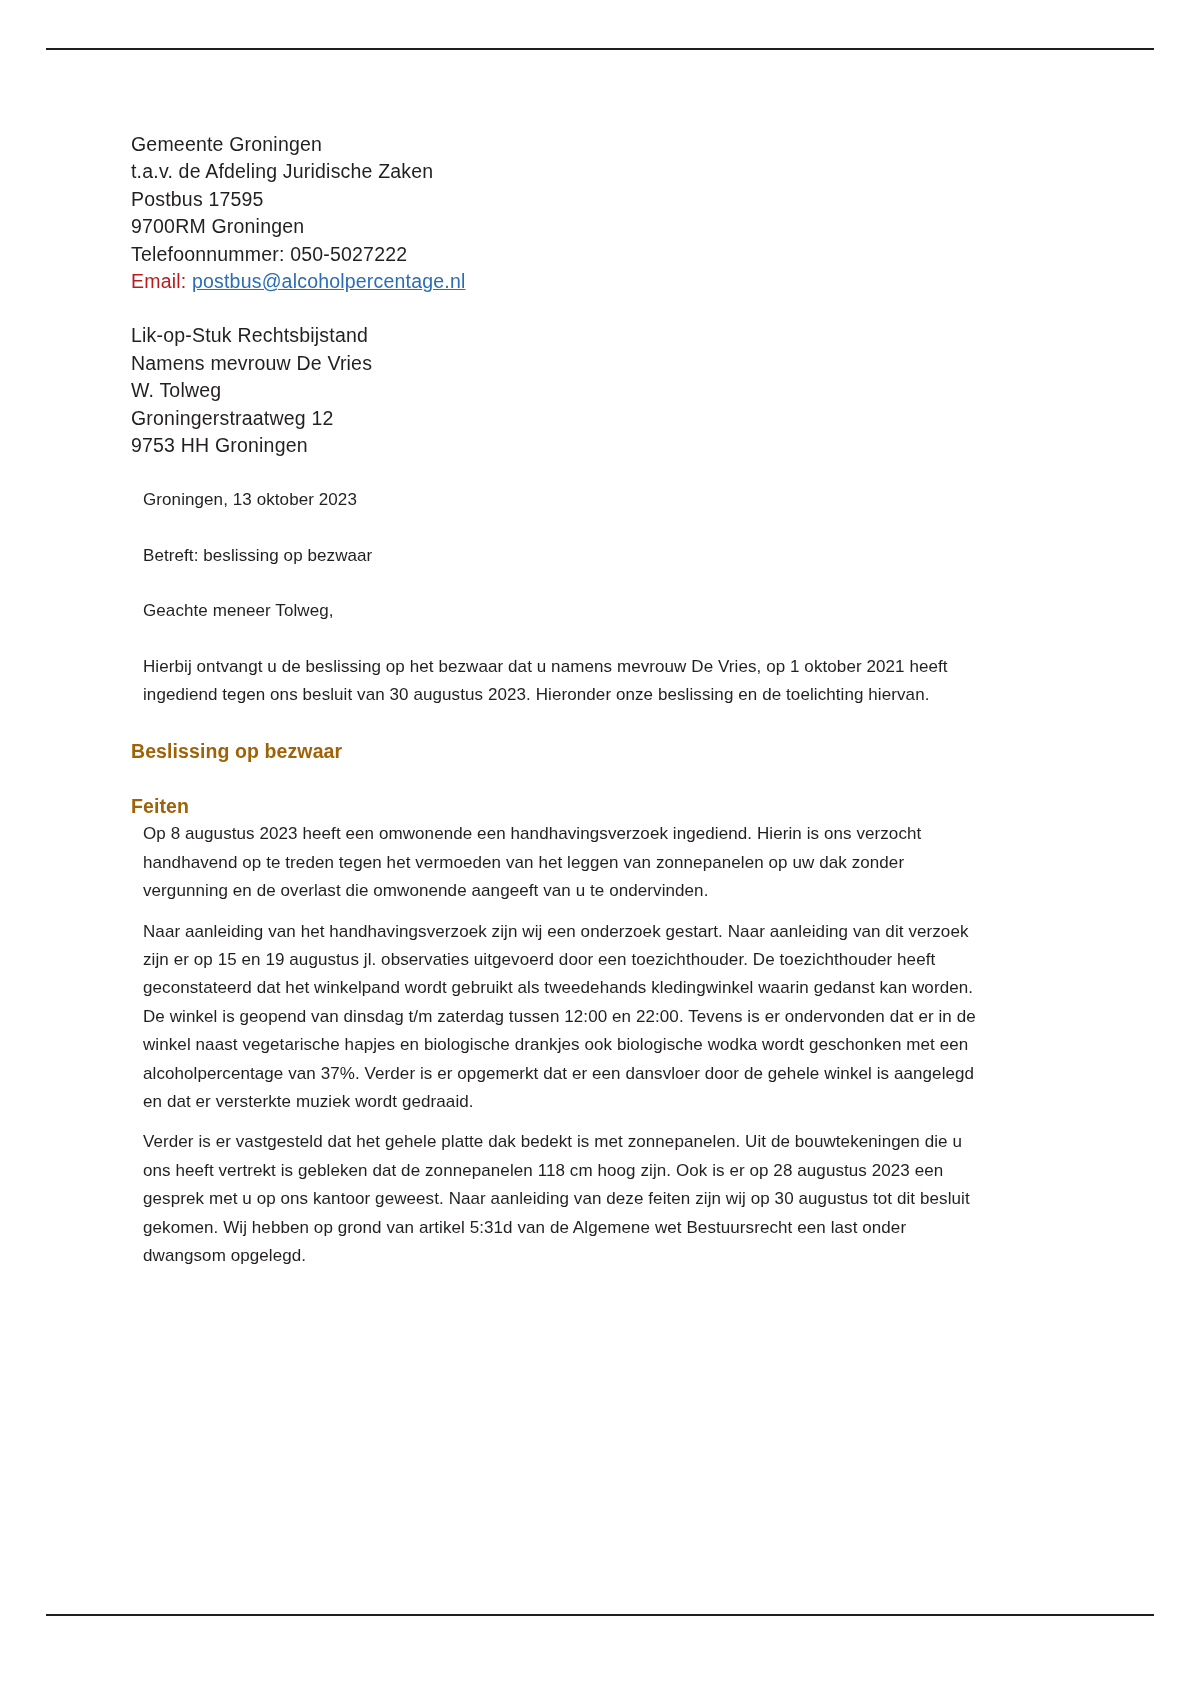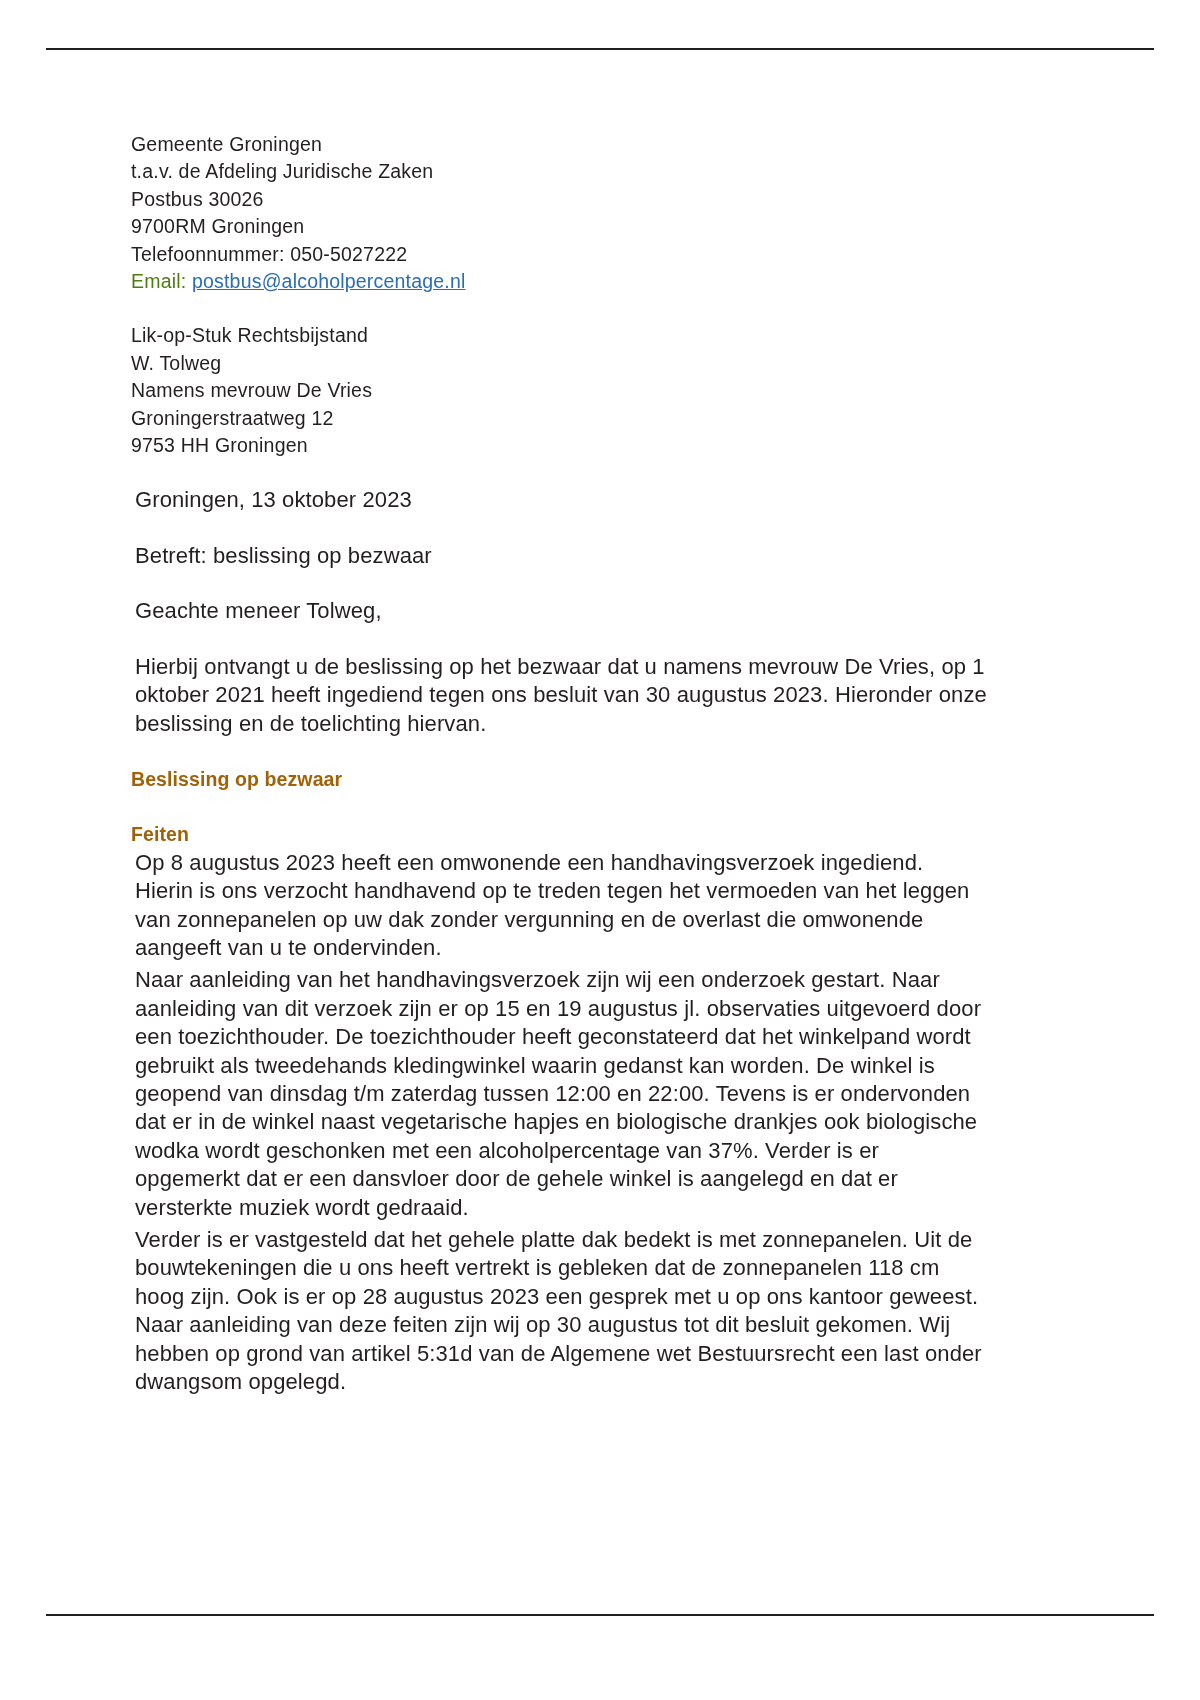--- a/index.html
+++ b/index.html
@@ -48,24 +48,24 @@
     color: #231f20;
     letter-spacing: 0.01em;
   }
 
   .addr-line { white-space: pre; }
 
   .gap-sm { height: 27px; }
   .gap-md { height: 27px; }
 
   .para {
-    font-size: 22px;
+    font-size: 17px;
     line-height: 28.4px;
     color: #231f20;
-    margin: 4px;
+    margin: 12px;
     letter-spacing: 0.005em;
   }
 
   .para + .para { margin-top: 27px; }
 
   .heading {
     font-size: 19.5px;
     line-height: 28.4px;
     font-weight: bold;
     color: #a16207;
@@ -74,47 +74,47 @@
   }
 
   .section { margin-top: 27px; }
   .section .para { margin-top: 0; }
 
   .email-link {
     color: #2a6db5;
     text-decoration: underline;
   }
 
-  .label-inline { color: #4d7c0f; }
+  .label-inline { color: #b91c1c; }
 </style>
 </head>
 <body>
 
 <div class="page">
 
   <div class="rule rule-top"></div>
   <div class="rule rule-bottom"></div>
 
   <div class="content">
 
     <div class="block">
       <div class="addr-line">Gemeente Groningen</div>
       <div class="addr-line">t.a.v. de Afdeling Juridische Zaken</div>
-      <div class="addr-line">Postbus 30026</div>
+      <div class="addr-line">Postbus 17595</div>
       <div class="addr-line">9700RM Groningen</div>
       <div class="addr-line">Telefoonnummer: 050-5027222</div>
       <div class="addr-line"><span class="label-inline">Email: </span><a class="email-link" href="#">postbus@alcoholpercentage.nl</a></div>
     </div>
 
     <div class="gap-sm"></div>
 
     <div class="block">
       <div class="addr-line">Lik-op-Stuk Rechtsbijstand</div>
+      <div class="addr-line">Namens mevrouw De Vries</div>
       <div class="addr-line">W. Tolweg</div>
-      <div class="addr-line">Namens mevrouw De Vries</div>
       <div class="addr-line">Groningerstraatweg 12</div>
       <div class="addr-line">9753 HH Groningen</div>
     </div>
 
     <div class="gap-md"></div>
 
     <p class="para" style="margin-top:0">Groningen, 13 oktober 2023</p>
 
     <p class="para">Betreft: beslissing op bezwaar</p>
 

